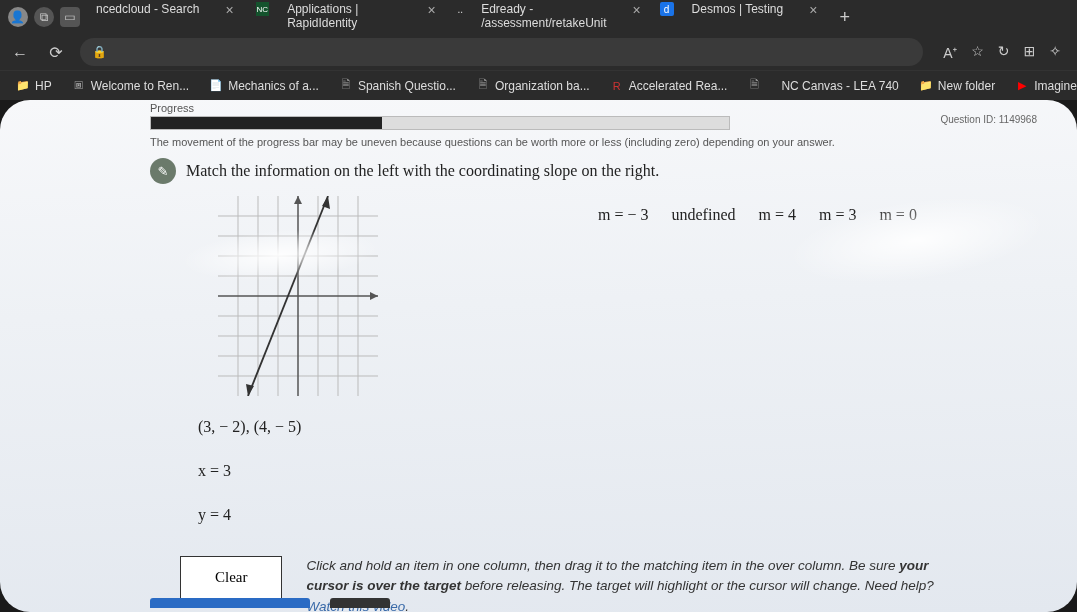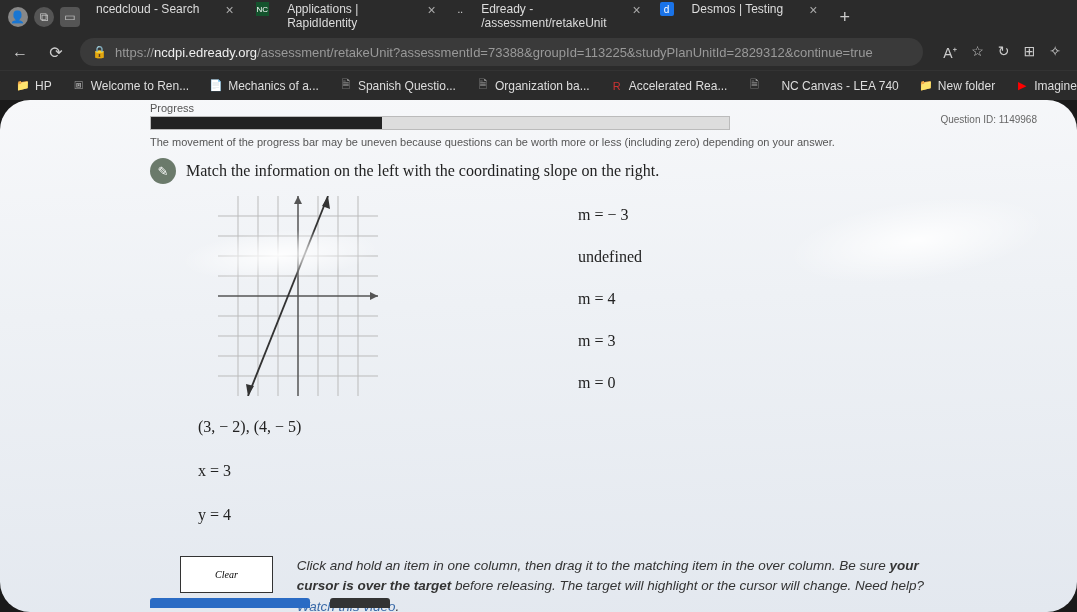--- a/index.html
+++ b/index.html
@@ -30,24 +30,24 @@
 .question-id { position: absolute; right: 40px; top: 14px; font-size: 10px; color: #666; }
 .progress-note { font-size: 11px; color: #555; margin-top: 6px; }
 .prompt-row { display: flex; align-items: center; gap: 10px; margin-top: 10px; }
 .edit-badge { width: 26px; height: 26px; border-radius: 50%; background: #6b7a6b; color: #fff; display: flex; align-items: center; justify-content: center; font-size: 13px; }
 .prompt-text { font-size: 16px; color: #222; font-family: Georgia, serif; }
 .match-area { display: flex; gap: 180px; margin-top: 12px; }
 .left-col { width: 200px; margin-left: 48px; }
 .graph { width: 160px; height: 200px; position: relative; margin: 0 auto; }
 .graph svg { width: 100%; height: 100%; }
 .draggable { font-family: Georgia, serif; font-size: 16px; color: #222; margin-top: 18px; padding: 4px 0; cursor: move; }
-.right-col { display: flex; flex-direction: column; gap: 16px; padding-top: 6px; }
+.right-col { display: flex; flex-direction: row; gap: 23px; padding-top: 6px; margin-left: 20px; }
 .target { font-family: Georgia, serif; font-size: 16px; color: #222; padding: 4px 0; }
 .bottom-row { display: flex; align-items: flex-start; gap: 24px; margin-top: 28px; margin-left: 30px; }
-.clear-btn { border: 1px solid #333; background: #fff; padding: 12px 34px; font-family: Georgia, serif; font-size: 10px; cursor: pointer; font-style: italic; }
+.clear-btn { border: 1px solid #333; background: #fff; padding: 12px 34px; font-family: Georgia, serif; font-size: 15px; cursor: pointer; }
 .instructions { font-family: Georgia, serif; font-size: 13.5px; font-style: italic; color: #333; line-height: 1.5; max-width: 700px; }
 .instructions .bold { font-weight: bold; }
 .instructions .link { color: #3a6aa8; cursor: pointer; }
 .footer-btns { position: absolute; bottom: 4px; left: 150px; display: flex; gap: 20px; }
 .blue-btn { width: 160px; height: 10px; background: #2a6bc4; border-radius: 3px 3px 0 0; }
 .dark-btn { width: 60px; height: 10px; background: #333; border-radius: 3px 3px 0 0; }
 .glare { position: absolute; background: radial-gradient(ellipse, rgba(255,255,255,0.9) 0%, rgba(255,255,255,0) 70%); pointer-events: none; }
 .glare1 { width: 260px; height: 80px; top: 100px; right: 30px; transform: rotate(-8deg); }
 .glare2 { width: 200px; height: 50px; top: 130px; left: 180px; transform: rotate(-4deg); }
 </style>
@@ -79,23 +79,20 @@
       <span class="close">×</span>
     </div>
     <span class="new-tab">+</span>
   </div>
 
   <div class="addr-bar">
     <span class="nav-btn">←</span>
     <span class="nav-btn">⟳</span>
     <div class="url-box">
       <span class="lock">🔒</span>
-      <span class="url-text">
-        <span>https://</span><span class="host">ncdpi.edready.org</span><span>/assessment/retakeUnit?assessmentId=73388&amp;groupId=113225&amp;studyPlanUnitId=2829312&amp;continue=true</span>
-      </span>
     </div>
     <div class="right-icons">
       <span>A⁺</span>
       <span>☆</span>
       <span>↻</span>
       <span>⊞</span>
       <span>✧</span>
     </div>
   </div>
 

